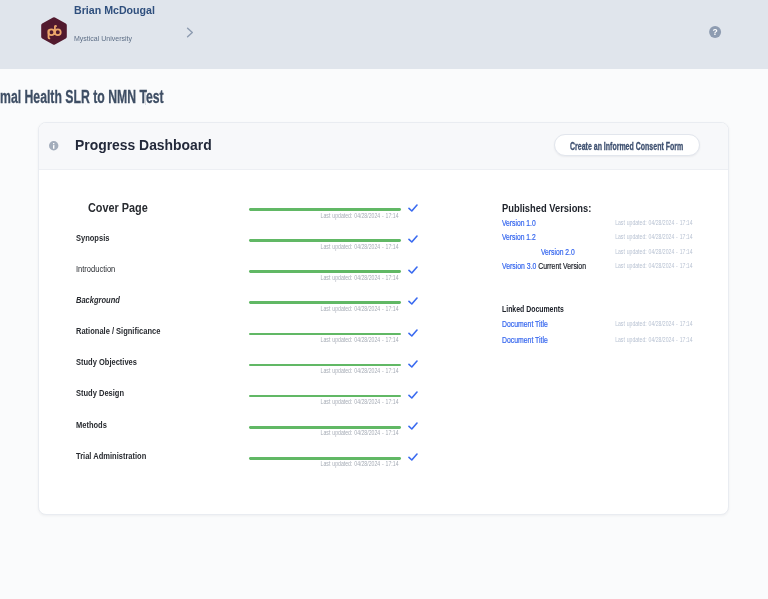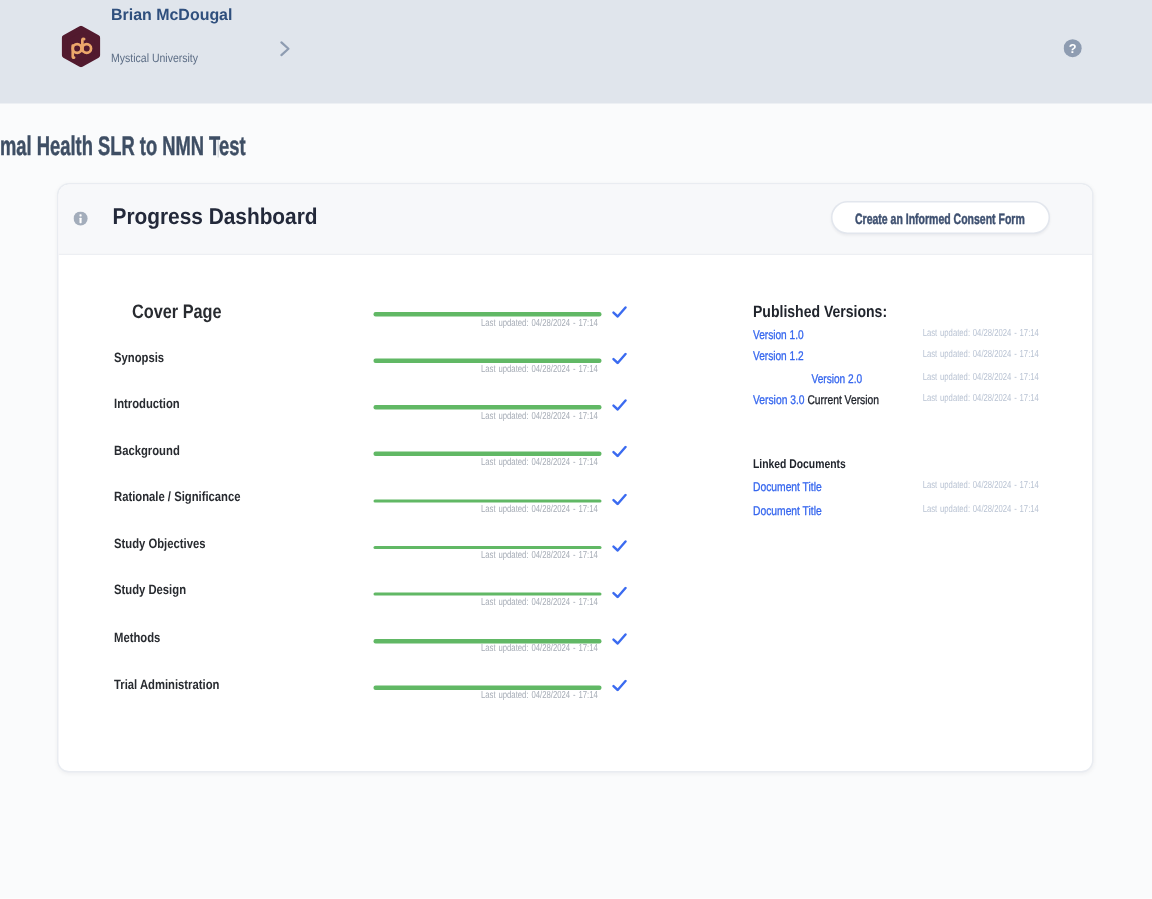--- a/index.html
+++ b/index.html
@@ -43,27 +43,27 @@
 <div style="position:absolute;left:278.4px;top:212.60px;font-size:6.8px;line-height:6.8px;color:#a6acb6;white-space:nowrap;width:120px;text-align:right;"><span style="display:inline-block;transform:scaleX(0.76);transform-origin:right center;word-spacing:0.6px;">Last updated: 04/28/2024 - 17:14</span></div>
 <svg style="position:absolute;left:407.6px;top:204.10px;" width="10" height="8" viewBox="0 0 10 8">
     <path d="M1,4.4 L3.8,7 L9,1" fill="none" stroke="#3b6bf0" stroke-width="1.6" stroke-linecap="round" stroke-linejoin="round"></path>
   </svg>
 <div style="position:absolute;left:76px;top:233.94px;font-size:9px;line-height:9px;color:#282b30;white-space:nowrap;font-weight:bold;"><span style="display:inline-block;transform:scaleX(0.835);transform-origin:left center;">Synopsis</span></div>
 <div style="position:absolute;left:249px;top:239.20px;width:151.8px;height:2.8px;border-radius:1.4px;background:#61b865;"></div>
 <div style="position:absolute;left:278.4px;top:243.70px;font-size:6.8px;line-height:6.8px;color:#a6acb6;white-space:nowrap;width:120px;text-align:right;"><span style="display:inline-block;transform:scaleX(0.76);transform-origin:right center;word-spacing:0.6px;">Last updated: 04/28/2024 - 17:14</span></div>
 <svg style="position:absolute;left:407.6px;top:235.20px;" width="10" height="8" viewBox="0 0 10 8">
     <path d="M1,4.4 L3.8,7 L9,1" fill="none" stroke="#3b6bf0" stroke-width="1.6" stroke-linecap="round" stroke-linejoin="round"></path>
   </svg>
-<div style="position:absolute;left:76px;top:265.04px;font-size:9px;line-height:9px;color:#282b30;white-space:nowrap;font-weight:bold;"><span style="display:inline-block;transform:scaleX(0.835);transform-origin:left center;">Introduction</span></div>
+<div style="position:absolute;left:76px;top:265.04px;font-size:9px;line-height:9px;color:#282b30;white-space:nowrap;font-weight:normal;"><span style="display:inline-block;transform:scaleX(0.835);transform-origin:left center;">Introduction</span></div>
 <div style="position:absolute;left:249px;top:270.30px;width:151.8px;height:2.8px;border-radius:1.4px;background:#61b865;"></div>
 <div style="position:absolute;left:278.4px;top:274.80px;font-size:6.8px;line-height:6.8px;color:#a6acb6;white-space:nowrap;width:120px;text-align:right;"><span style="display:inline-block;transform:scaleX(0.76);transform-origin:right center;word-spacing:0.6px;">Last updated: 04/28/2024 - 17:14</span></div>
 <svg style="position:absolute;left:407.6px;top:266.30px;" width="10" height="8" viewBox="0 0 10 8">
     <path d="M1,4.4 L3.8,7 L9,1" fill="none" stroke="#3b6bf0" stroke-width="1.6" stroke-linecap="round" stroke-linejoin="round"></path>
   </svg>
-<div style="position:absolute;left:76px;top:296.14px;font-size:9px;line-height:9px;color:#282b30;white-space:nowrap;font-weight:bold;"><span style="display:inline-block;transform:scaleX(0.835);transform-origin:left center;">Background</span></div>
+<div style="position:absolute;left:76px;top:296.14px;font-size:9px;line-height:9px;color:#282b30;white-space:nowrap;font-weight:bold;font-style:italic;"><span style="display:inline-block;transform:scaleX(0.835);transform-origin:left center;">Background</span></div>
 <div style="position:absolute;left:249px;top:301.40px;width:151.8px;height:2.8px;border-radius:1.4px;background:#61b865;"></div>
 <div style="position:absolute;left:278.4px;top:305.90px;font-size:6.8px;line-height:6.8px;color:#a6acb6;white-space:nowrap;width:120px;text-align:right;"><span style="display:inline-block;transform:scaleX(0.76);transform-origin:right center;word-spacing:0.6px;">Last updated: 04/28/2024 - 17:14</span></div>
 <svg style="position:absolute;left:407.6px;top:297.40px;" width="10" height="8" viewBox="0 0 10 8">
     <path d="M1,4.4 L3.8,7 L9,1" fill="none" stroke="#3b6bf0" stroke-width="1.6" stroke-linecap="round" stroke-linejoin="round"></path>
   </svg>
 <div style="position:absolute;left:76px;top:327.24px;font-size:9px;line-height:9px;color:#282b30;white-space:nowrap;font-weight:bold;"><span style="display:inline-block;transform:scaleX(0.835);transform-origin:left center;">Rationale / Significance</span></div>
 <div style="position:absolute;left:249px;top:332.50px;width:151.8px;height:2.8px;border-radius:1.4px;background:#61b865;"></div>
 <div style="position:absolute;left:278.4px;top:337.00px;font-size:6.8px;line-height:6.8px;color:#a6acb6;white-space:nowrap;width:120px;text-align:right;"><span style="display:inline-block;transform:scaleX(0.76);transform-origin:right center;word-spacing:0.6px;">Last updated: 04/28/2024 - 17:14</span></div>
 <svg style="position:absolute;left:407.6px;top:328.50px;" width="10" height="8" viewBox="0 0 10 8">
     <path d="M1,4.4 L3.8,7 L9,1" fill="none" stroke="#3b6bf0" stroke-width="1.6" stroke-linecap="round" stroke-linejoin="round"></path>

